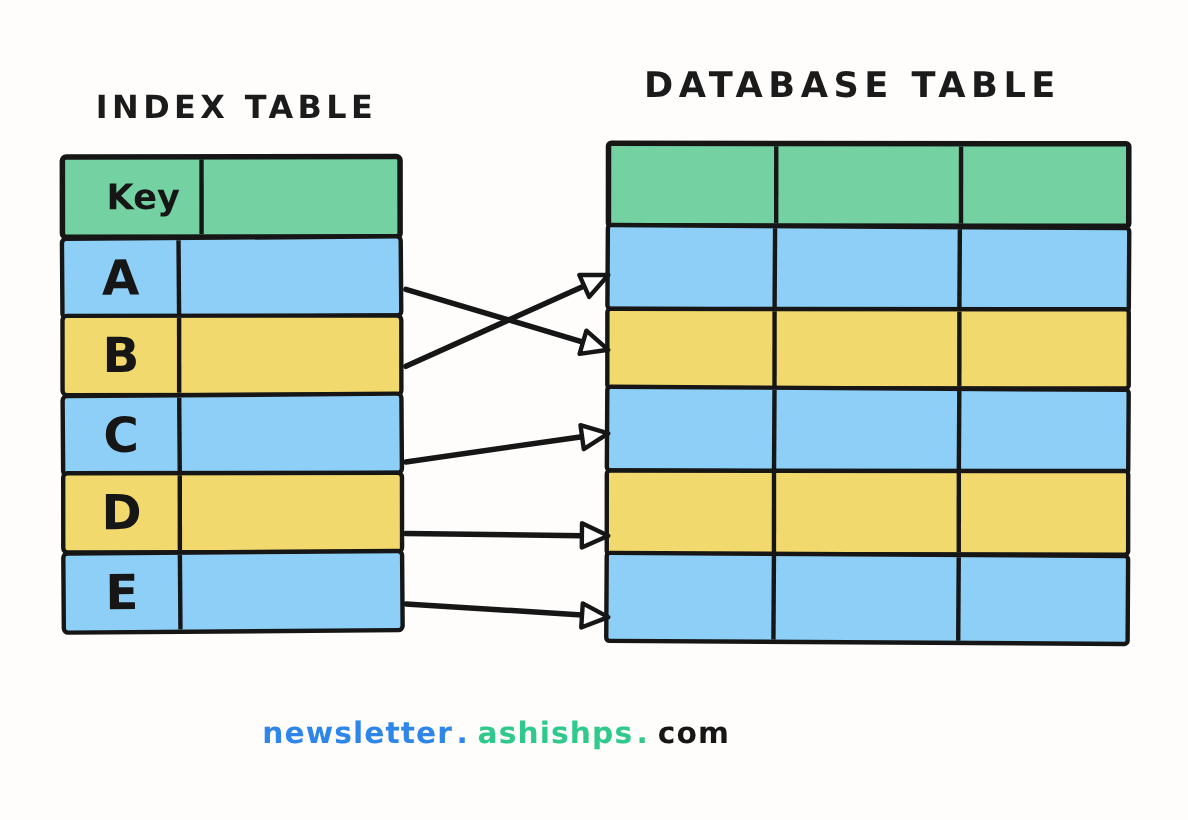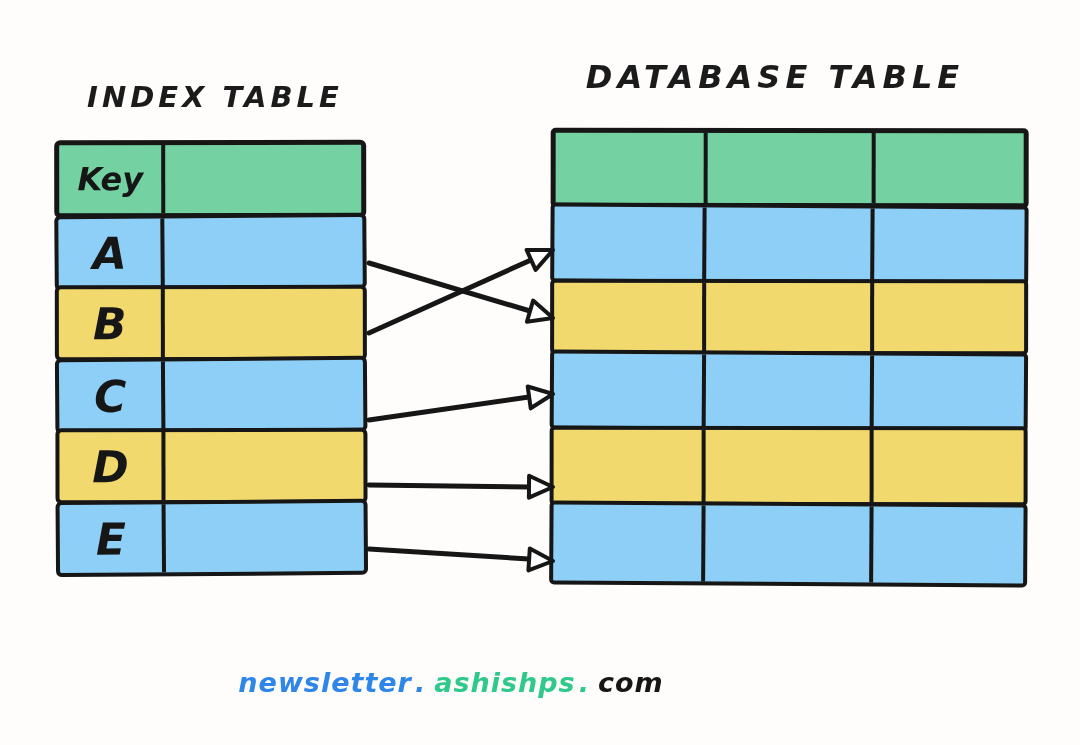--- a/index.html
+++ b/index.html
@@ -3,21 +3,20 @@
 <meta charset="utf-8">
 <style>
   html, body { margin: 0; padding: 0; background: #ffffff; }
   .canvas {
     position: relative;
     width: 1080px; height: 745px;
     background: #fefdfb;
     overflow: hidden;
     font-family: "DejaVu Sans", sans-serif;
     color: #161616;
-    font-style: italic;
   }
   .title {
     position: absolute;
     font-weight: 700;
     color: #1b1b1b;
     letter-spacing: 4px;
     white-space: nowrap;
     text-align: center;
   }
   .title.index { left: 60px; top: 80px; width: 310px; font-size: 29px; }
@@ -30,21 +29,21 @@
     transform: rotate(-0.25deg);
   }
   .irow {
     display: flex;
     box-sizing: border-box;
     border: 4.5px solid #161616;
     border-radius: 6px;
     margin-top: -4.5px;
     height: 76px;
   }
-  .irow:first-child { margin-top: 0; height: 78px; border-width: 5px; }
+  .irow:first-child { margin-top: 0; height: 78px; border-width: 5px; padding-left: 20px; }
   .irow:nth-child(odd)  { transform: rotate(0.18deg); }
   .irow:nth-child(even) { transform: rotate(-0.18deg); }
   .kcell {
     width: 106px;
     box-sizing: border-box;
     border-right: 4.5px solid #161616;
     display: flex; align-items: center; justify-content: center;
     font-weight: 700;
     font-size: 32px;
   }
@@ -78,21 +77,20 @@
   .arrow-head { fill: #ffffff; stroke: #161616; stroke-width: 4; stroke-linejoin: round; }
 
   
   .footer {
     position: absolute;
     left: 0; top: 651px; width: 902px;
     text-align: center;
     font-size: 27px;
     font-weight: 700;
     letter-spacing: 1px;
-    margin-top: 16px;
   }
   .footer .seg { margin: 0 1px; }
   .footer .dot { margin: 0 7px 0 2px; }
 </style>
 </head>
 <body>
 
 <div class="canvas">
 
   <div class="title index">INDEX TABLE</div>

